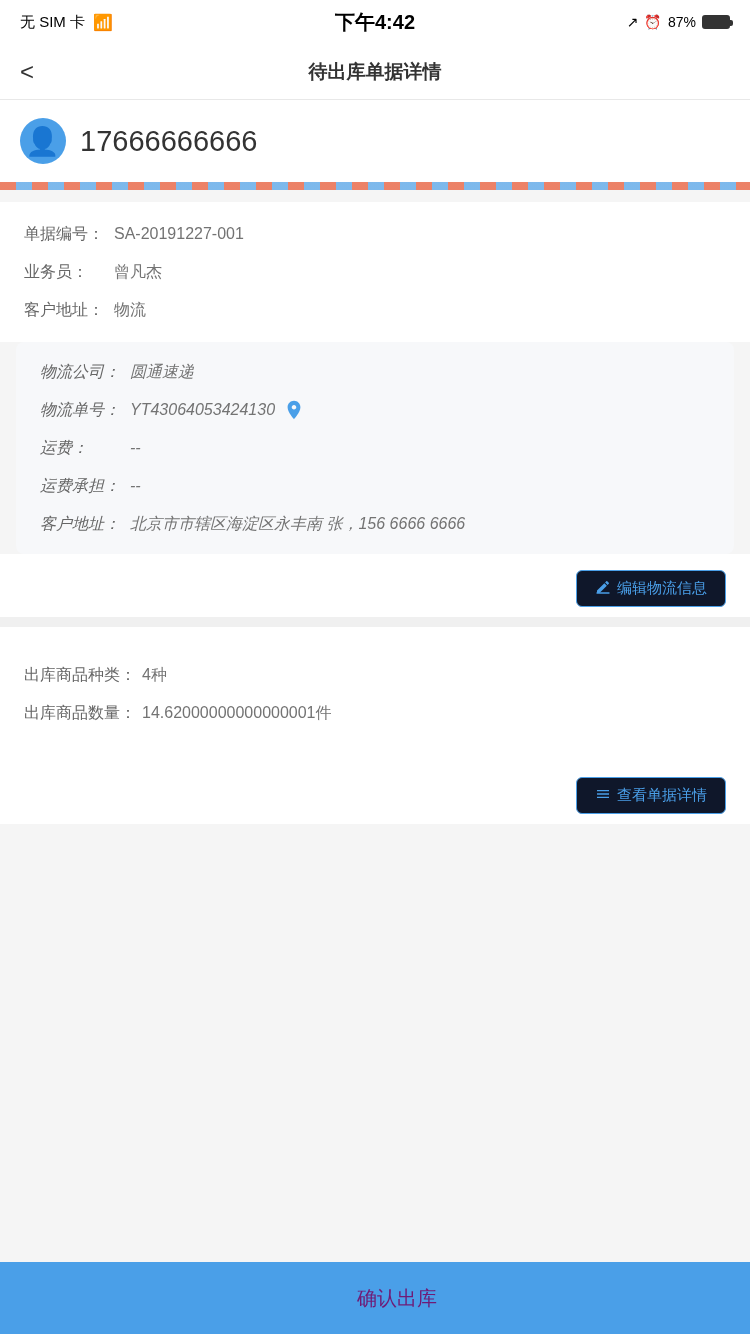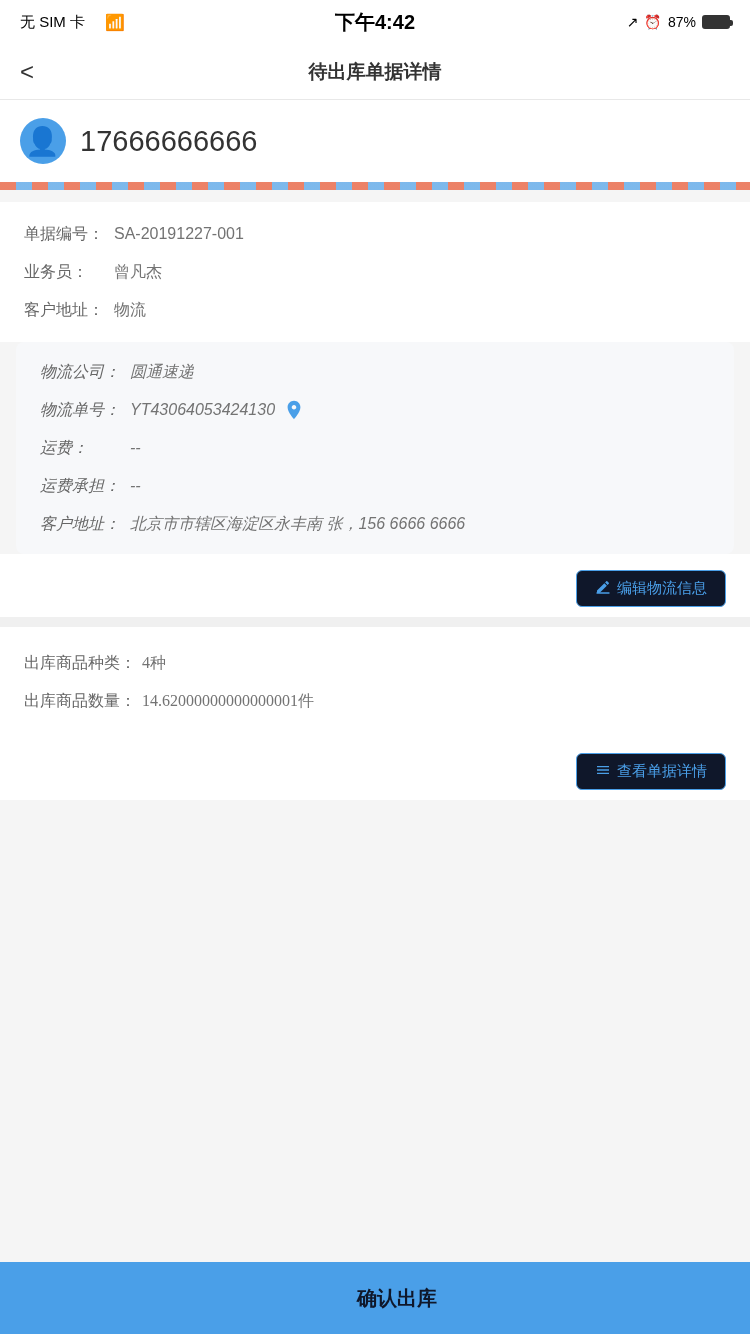--- a/index.html
+++ b/index.html
@@ -17,21 +17,21 @@
     .status-bar {
       background: #fff;
       height: 44px;
       display: flex;
       align-items: center;
       justify-content: space-between;
       padding: 0 20px;
       font-size: 15px;
       font-weight: 500;
     }
-    .status-left { display: flex; align-items: flex-start; gap: 20px; }
+    .status-left { display: flex; align-items: flex-start; gap: 8px; }
     .status-center { position: absolute; left: 50%; transform: translateX(-50%); font-size: 20px; font-weight: 600; }
     .status-right { display: flex; align-items: center; gap: 6px; font-size: 14px; }
     .wifi-icon { font-size: 16px; }
     .battery-icon {
       display: inline-block;
       width: 28px;
       height: 14px;
       border: 2px solid #333;
       border-radius: 3px;
       position: relative;
@@ -181,22 +181,21 @@
 
     
     .gray-sep {
       height: 10px;
       background: #f0f0f0;
     }
 
     
     .bottom-section {
       background: #fff;
-      padding: 24px 24px;
-      font-family: Liberation Serif, serif;
+      padding: 36px 24px;
     }
 
     
     .view-detail-btn-wrap {
       display: flex;
       justify-content: flex-end;
       padding: 16px 24px 10px;
       background: #fff;
     }
 
@@ -214,23 +213,23 @@
       left: 0;
       width: 750px;
       background: #4a9fe8;
       height: 72px;
       display: flex;
       align-items: center;
       justify-content: center;
       cursor: pointer;
     }
     .confirm-btn-text {
-      color: #0f172a;
+      color: #701a75;
       font-size: 20px;
-      font-weight: 700;
+      font-weight: 400;
       margin-left: 44px;
     }
 
     .page-content {
       padding-bottom: 72px;
     }
   </style>
 </head>
 <body>
 

